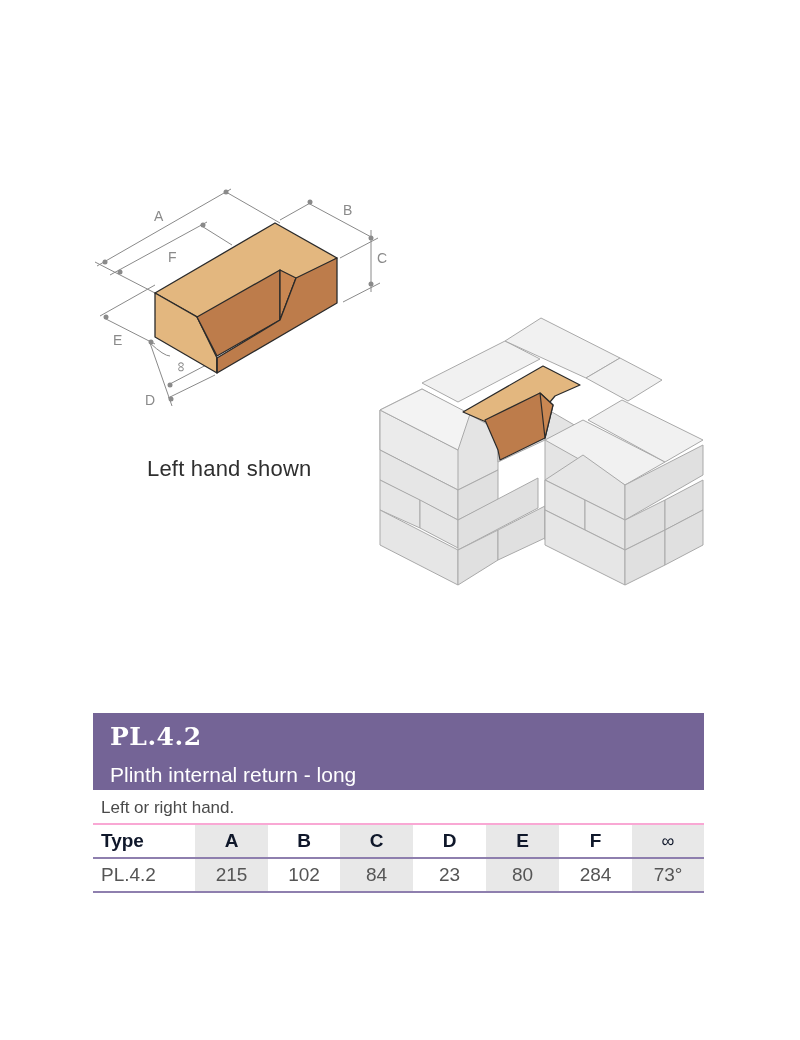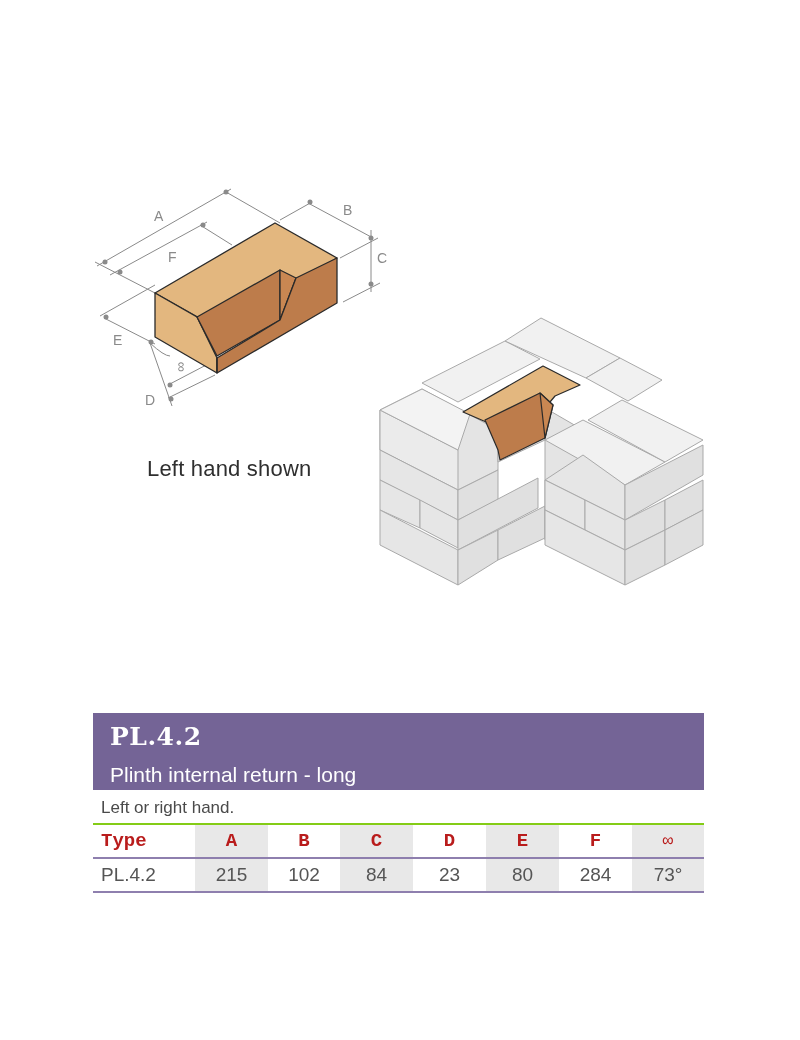--- a/index.html
+++ b/index.html
@@ -8,24 +8,24 @@
   .abs { position: absolute; }
   #brick-diagram { left: 0; top: 0; }
   #wall-diagram { left: 0; top: 0; }
   .caption { left: 147px; top: 456px; font-size: 22px; color: #2f2f2f; letter-spacing: 0.2px; }
   .dim-label { font-size: 14px; fill: #8a8a8a; font-family: "Liberation Sans", sans-serif; }
 
   .spec { left: 93px; top: 713px; width: 611px; }
   .spec-header { background: #746496; height: 77px; padding: 0 17px; box-sizing: border-box; color: #fff; }
   .spec-code { font-family: "DejaVu Serif", serif; font-weight: bold; font-size: 25px; padding-top: 10px; line-height: 28px; letter-spacing: 0.5px; }
   .spec-name { font-size: 21px; line-height: 26px; margin-top: 11px; }
-  .spec-note { font-size: 17px; color: #4a4a4a; height: 33px; line-height: 36px; padding-left: 8px; border-bottom: 2px solid #84cc16; }
+  .spec-note { font-size: 17px; color: #4a4a4a; height: 33px; line-height: 36px; padding-left: 8px; border-bottom: 2px solid #f9a8d4; }
   table { border-collapse: collapse; width: 611px; table-layout: fixed; }
   td, th { height: 32px; padding: 0; text-align: center; font-size: 19px; }
-  th { font-weight: bold; color: #b91c1c; border-bottom: 2px solid #8e7fae; font-family: Liberation Mono, monospace; }
+  th { font-weight: bold; color: #0f172a; border-bottom: 2px solid #8e7fae; }
   td { color: #555; border-bottom: 2px solid #8e7fae; }
   .first { text-align: left; padding-left: 8px; }
   .shade { background: #e8e8e8; }
   .inf { font-weight: normal; font-size: 18px; }
 </style>
 </head>
 <body>
 
 <svg id="brick-diagram" class="abs" width="800" height="420" viewBox="0 0 800 420">
   <g stroke="#8a8a8a" stroke-width="1" fill="none">

